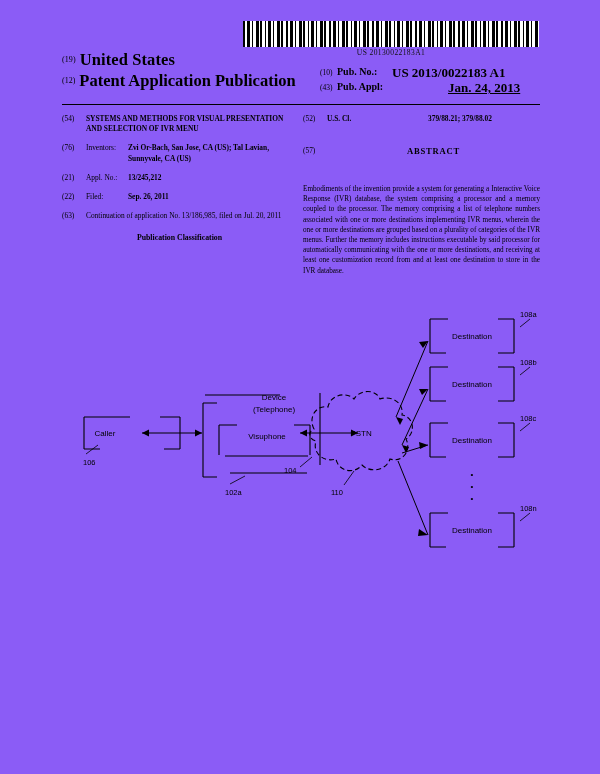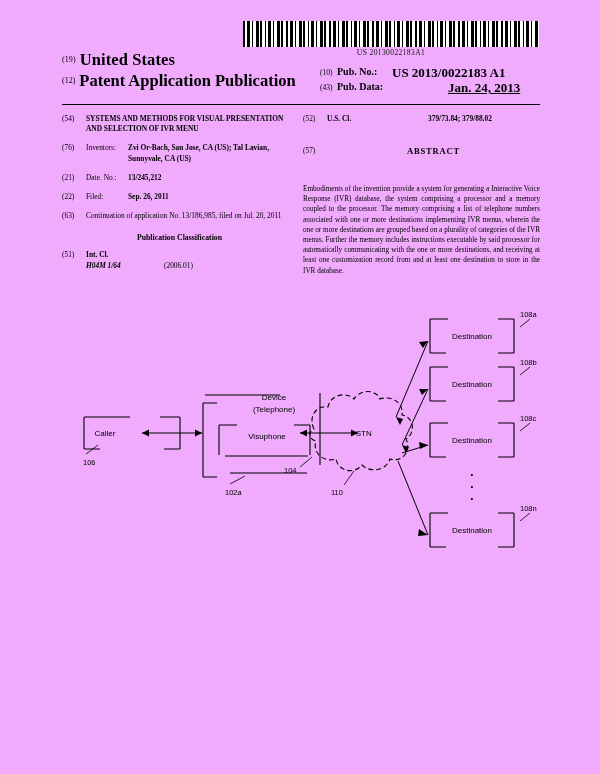--- a/index.html
+++ b/index.html
@@ -12,21 +12,21 @@
     font-family: "Liberation Serif", serif;
     color: #000;
     position: relative;
     overflow: hidden;
   }
 
   .page {
     position: absolute;
     left: 0; top: 0;
     width: 600px; height: 774px;
-    background: #f0abfc;
+    background: #8b5cf6;
   }
 
   
   .barcode-wrap {
     position: absolute;
     left: 243px; top: 21px;
     width: 296px;
     text-align: center;
   }
   .barcode {
@@ -221,21 +221,21 @@
       </div>
     </div>
     <div class="hdr-right">
       <div class="hr-row">
         <span class="hr-code">(10)</span>
         <span class="hr-lbl">Pub. No.:</span>
         <span class="hr-val">US 2013/0022183 A1</span>
       </div>
       <div class="hr-row">
         <span class="hr-code">(43)</span>
-        <span class="hr-lbl">Pub. Data:</span>
+        <span class="hr-lbl">Pub. Appl:</span>
         <span class="hr-val date">Jan. 24, 2013</span>
       </div>
     </div>
   </div>
 
   <div class="rule"></div>
 
   <div class="col-left">
 
     <div class="field">
@@ -244,55 +244,47 @@
     </div>
 
     <div class="field">
       <span class="fcode">(76)</span>
       <span class="flabel" style="font-weight:normal">Inventors:</span>
       <div class="fbody indent">Zvi Or-Bach, San Jose, CA (US); Tal Lavian, Sunnyvale, CA (US)</div>
     </div>
 
     <div class="field">
       <span class="fcode">(21)</span>
-      <span class="flabel" style="font-weight:normal">Date. No.:</span>
+      <span class="flabel" style="font-weight:normal">Appl. No.:</span>
       <div class="fbody indent">13/245,212</div>
     </div>
 
     <div class="field">
       <span class="fcode">(22)</span>
       <span class="flabel" style="font-weight:normal">Filed:</span>
       <div class="fbody indent">Sep. 26, 2011</div>
     </div>
 
 
     <div class="field">
       <span class="fcode">(63)</span>
       <div class="fbody normal">Continuation of application No. 13/186,985, filed on Jul. 20, 2011</div>
     </div>
 
     <div class="ctr-head">Publication Classification</div>
 
-    <div class="field">
-      <span class="fcode">(51)</span>
-      <div class="fbody">Int. Cl.</div>
-      <div class="intcl-line">
-        <span>H04M 1/64</span>
-        <span class="intcl-ver">(2006.01)</span>
-      </div>
-    </div>
 
   </div>
 
   <div class="col-right">
 
     <div class="field" style="position:relative;">
       <span class="fcode">(52)</span>
       <span class="flabel">U.S. Cl.</span>
-      <span class="uscl-val">379/73.84; 379/88.02</span>
+      <span class="uscl-val">379/88.21; 379/88.02</span>
     </div>
 
     <div class="field" style="margin-top:32px;">
       <span class="fcode">(57)</span>
       <div class="abs-head">ABSTRACT</div>
       <div class="abs-body">Embodiments of the invention provide a system for generating a Interactive Voice Response (IVR) database, the system comprising a processor and a memory coupled to the processor. The memory comprising a list of telephone numbers associated with one or more destinations implementing IVR menus, wherein the one or more destinations are grouped based on a plurality of categories of the IVR menus. Further the memory includes instructions executable by said processor for automatically communicating with the one or more destinations, and receiving at least one customization record from and at least one destination to store in the IVR database.</div>
     </div>
 
   </div>
 

